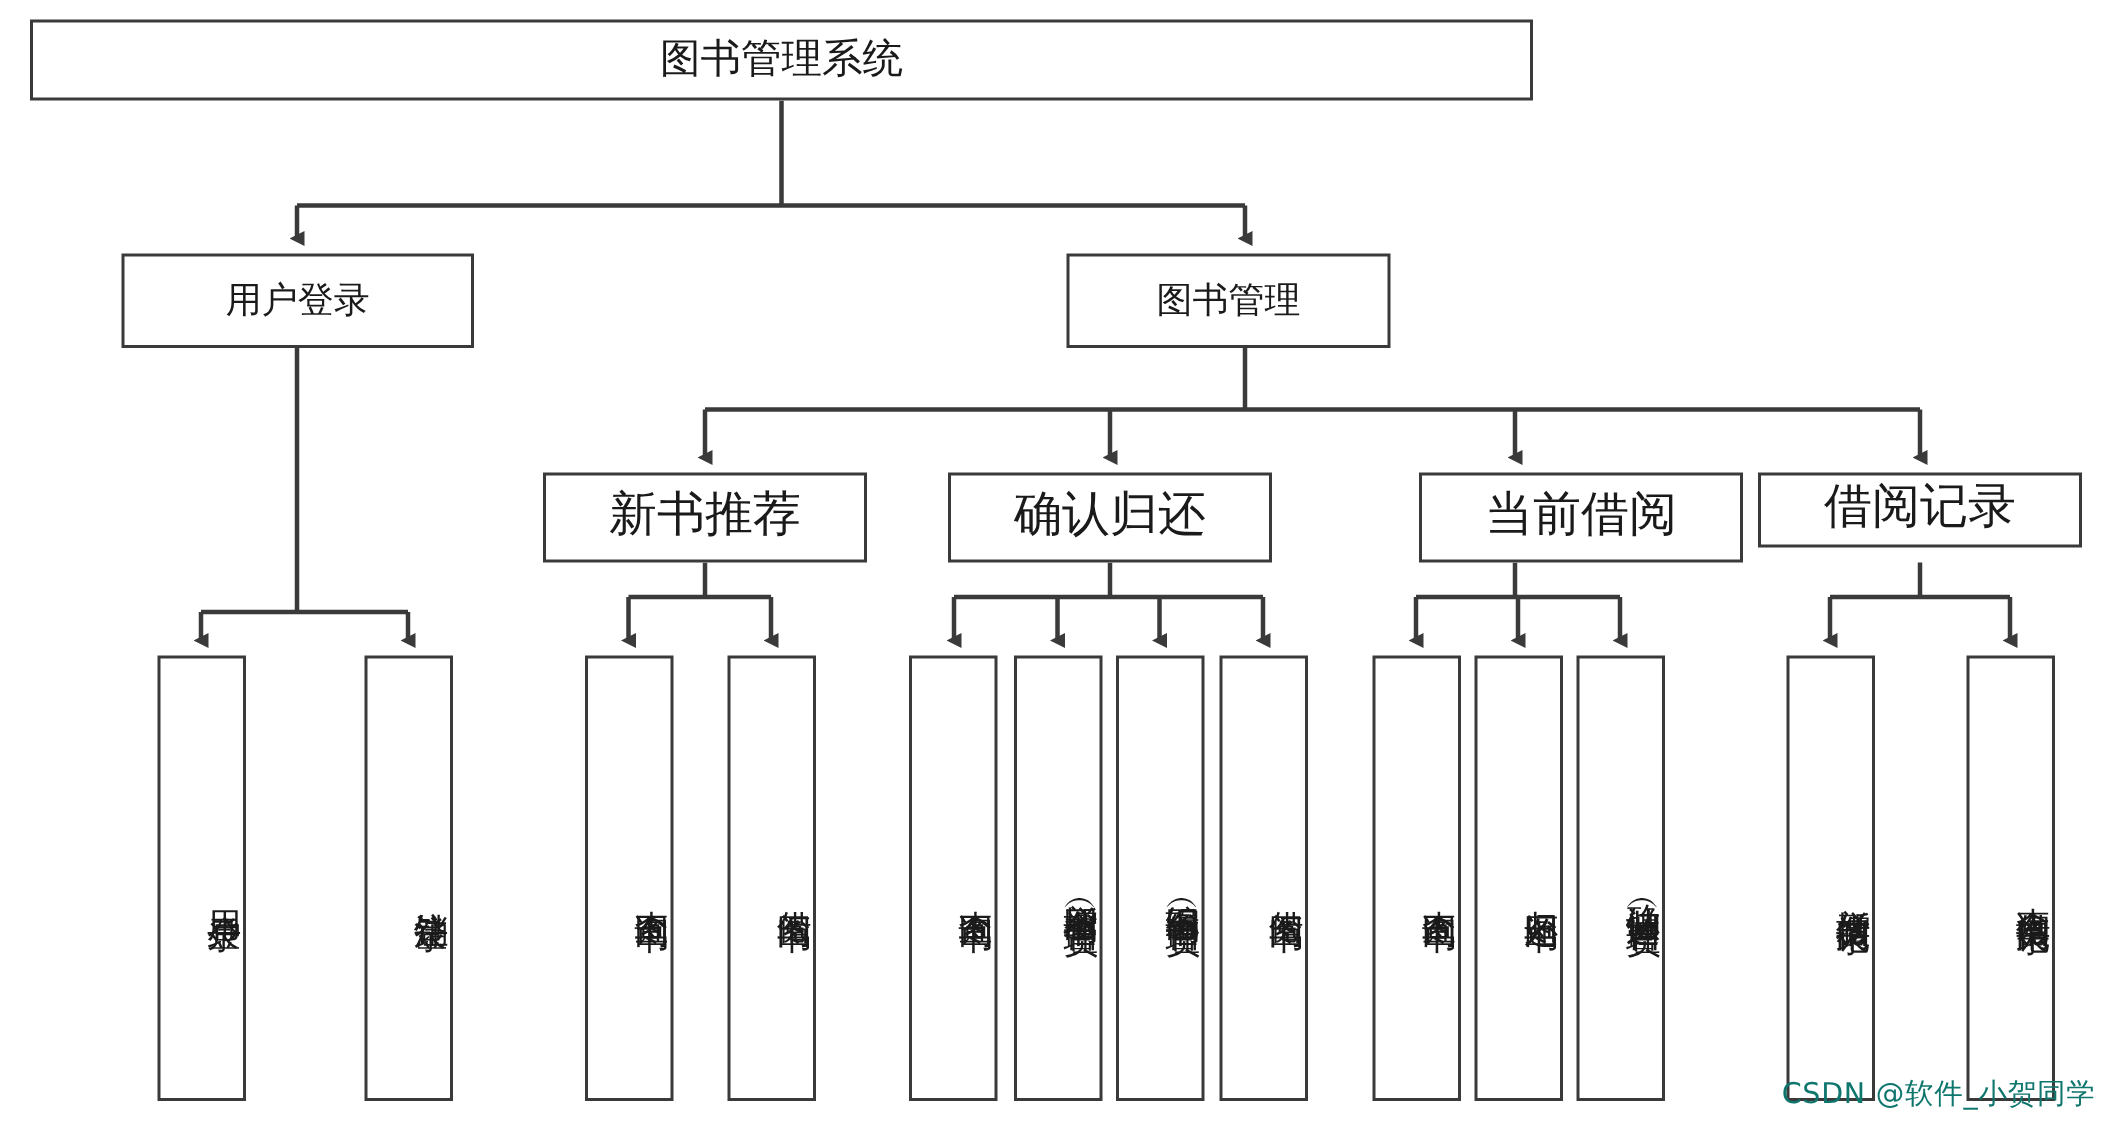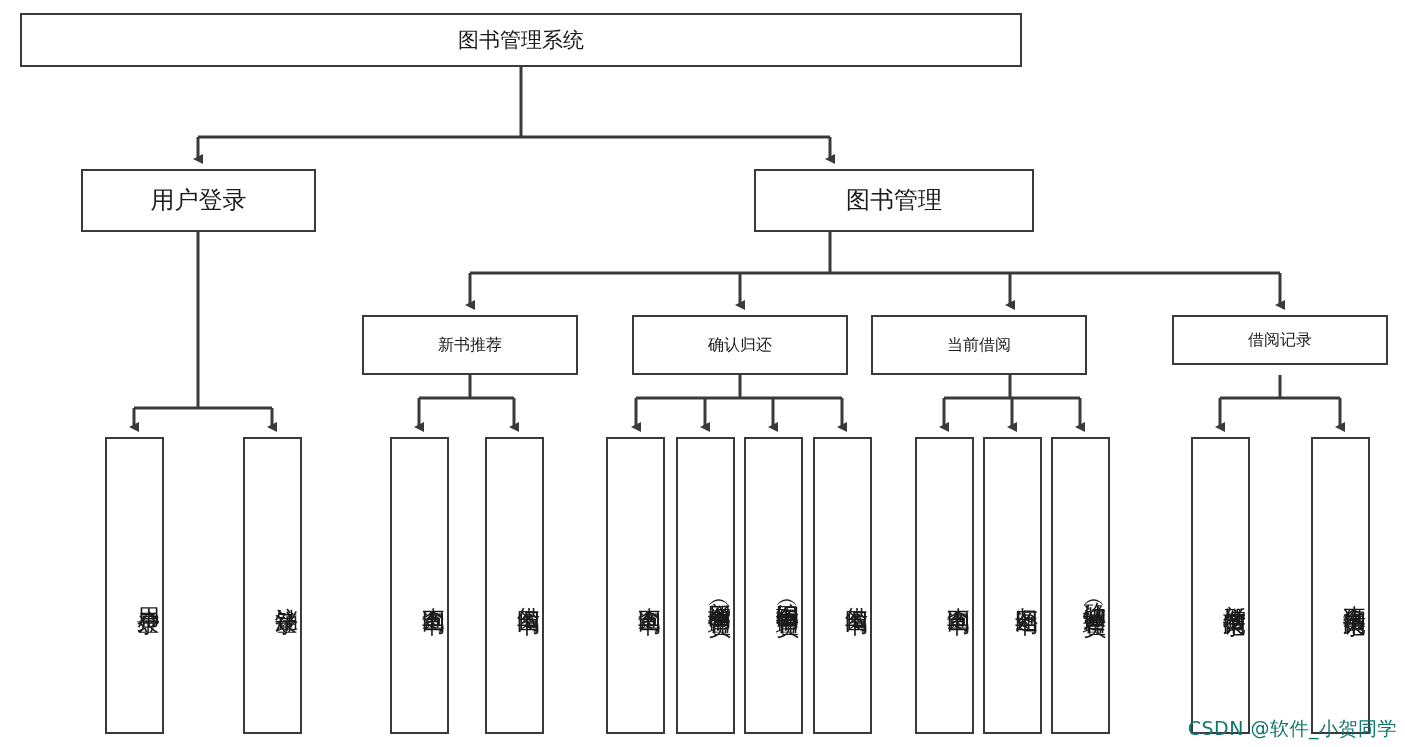--- a/index.html
+++ b/index.html
@@ -27,23 +27,23 @@
     box-sizing: border-box;
     background: #ffffff;
     border: 2px solid #3a3a3a;
     display: flex;
     align-items: center;
     justify-content: center;
     text-align: center;
     color: #1a1a1a;
     line-height: 1.15;
   }
-  .node.root   { font-size: 21px; }
+  .node.root   { font-size: 27px; }
   .node.lvl2   { font-size: 24px; }
-  .node.lvl3   { font-size: 16px; }
+  .node.lvl3   { font-size: 32px; font-family: Liberation Mono, monospace; }
   .node.leaf {
     font-size: 23px;
     writing-mode: vertical-rl;
     text-orientation: upright;
     align-items: flex-start;
     justify-content: center;
     padding-top: 14px;
     letter-spacing: 1px;
   }
   .node-label {
@@ -121,31 +121,31 @@
     </g>
   </svg>
 
   <div class="node root" style="left:20px; top:13px; width:1002px; height:54px;">
     <span class="node-label">图书管理系统</span>
   </div>
 
   <div class="node lvl2" style="left:81px; top:169px; width:235px; height:63px;">
     <span class="node-label">用户登录</span>
   </div>
-  <div class="node lvl2" style="left:711px; top:169px; width:280px; height:63px;margin-left:43px;">
+  <div class="node lvl2" style="left:711px; top:169px; width:216px; height:63px;">
     <span class="node-label">图书管理</span>
   </div>
 
   <div class="node lvl3" style="left:362px; top:315px; width:216px; height:60px;">
     <span class="node-label">新书推荐</span>
   </div>
   <div class="node lvl3" style="left:632px; top:315px; width:216px; height:60px;">
     <span class="node-label">确认归还</span>
   </div>
-  <div class="node lvl3" style="left:871px; top:315px; width:216px; height:60px;">
+  <div class="node lvl3" style="left:946px; top:315px; width:216px; height:60px;">
     <span class="node-label">当前借阅</span>
   </div>
   <div class="node lvl3" style="left:1172px; top:315px; width:216px; height:50px;">
     <span class="node-label">借阅记录</span>
   </div>
 
   <div class="node leaf" style="left:105px; top:437px; width:59px; height:297px;">
     <span class="node-label">用户登录</span>
   </div>
   <div class="node leaf" style="left:243px; top:437px; width:59px; height:297px;">

